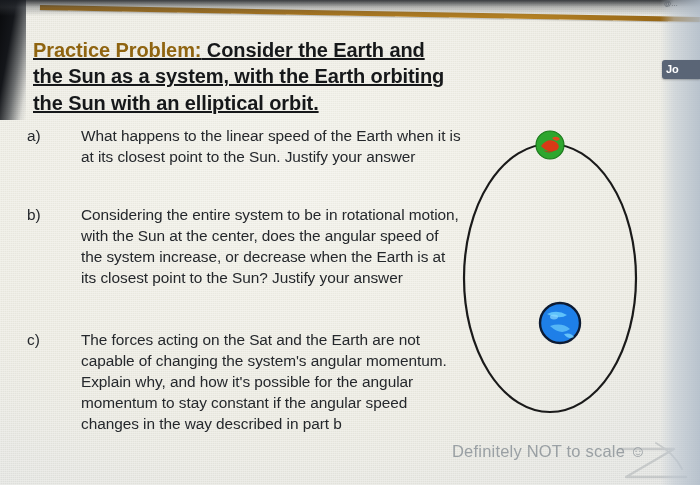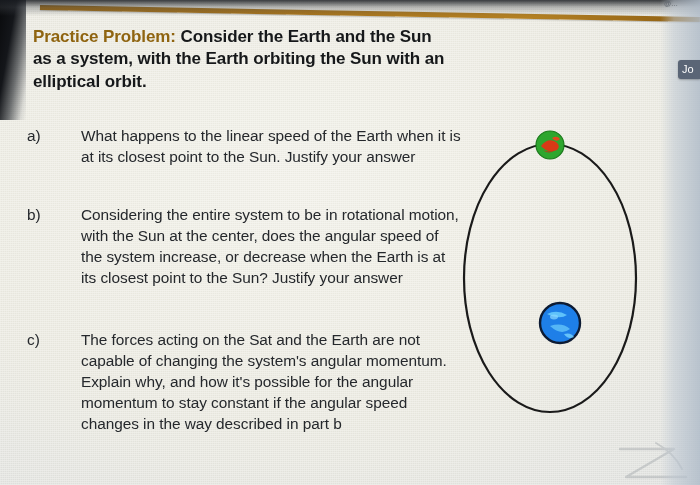--- a/index.html
+++ b/index.html
@@ -64,27 +64,28 @@
     width: 660px; height: 5px;
     background: linear-gradient(90deg, #9c6a15 0%, #a8741b 40%, #b27f22 75%, #8e5f12 100%);
     transform: rotate(1.05deg);
     transform-origin: left center;
     box-shadow: 0 1px 1px rgba(0,0,0,0.18);
   }
 
   
   #heading {
     position: absolute;
-    left: 33px; top: 26px;
+    left: 33px; top: 37px;
     width: 420px;
-    font-size: 17px;
+    font-size: 20px;
     font-weight: bold;
     line-height: 1.32;
     color: #16181a;
     letter-spacing: -0.1px;
+    text-decoration: underline;
   }
   #heading .hl {
     color: #8f6410;
   }
 
   .qblock {
     position: absolute;
     display: flex;
     font-size: 15.4px;
     line-height: 1.36;
@@ -131,26 +132,26 @@
     color: #5e646c;
     text-align: left;
     overflow: hidden;
     white-space: nowrap;
   }
 
   
   #join-button {
     position: absolute;
     right: 0px; top: 60px;
-    width: 22px; height: 19px;
+    width: 38px; height: 19px;
     background: #5a6576;
     border-radius: 3px 0 0 3px;
     color: #ffffff;
     font-size: 11px;
-    font-weight: normal;
+    font-weight: bold;
     line-height: 19px;
     padding-left: 4px;
     box-sizing: border-box;
     overflow: hidden;
     cursor: pointer;
     box-shadow: 0 1px 2px rgba(0,0,0,0.25);
   }
 
   
   #diagram {
@@ -202,20 +203,21 @@
 
       <g>
         <circle cx="88" cy="17" r="14" fill="#2ea62e" stroke="#1c7a1c" stroke-width="1.2"></circle>
         <path d="M79 18 q7 -9 15 -4 q5 4 1 8 q-9 4 -16 -4 Z" fill="#d83a16"></path>
         <path d="M90 10 q5 -3 8 1 q-4 4 -8 -1 Z" fill="#e2481f"></path>
         <path d="M81 22 q6 3 12 0 q-6 5 -12 0 Z" fill="#c23412"></path>
       </g>
     </svg>
   </div>
 
+  <div id="scale-note">Definitely NOT to scale ☺</div>
 
   <svg id="watermark" viewBox="0 0 78 42" xmlns="http://www.w3.org/2000/svg">
     <path d="M4 8 L58 8 L10 36 L70 36" fill="none" stroke="#8e949a" stroke-width="2.4" stroke-linecap="round" stroke-linejoin="round"></path>
     <path d="M40 2 q18 10 26 26" fill="none" stroke="#8e949a" stroke-width="2" stroke-linecap="round"></path>
   </svg>
 
   <div id="corner-shadow"></div>
   <div id="top-shadow"></div>
   <div id="right-panel"></div>
 

